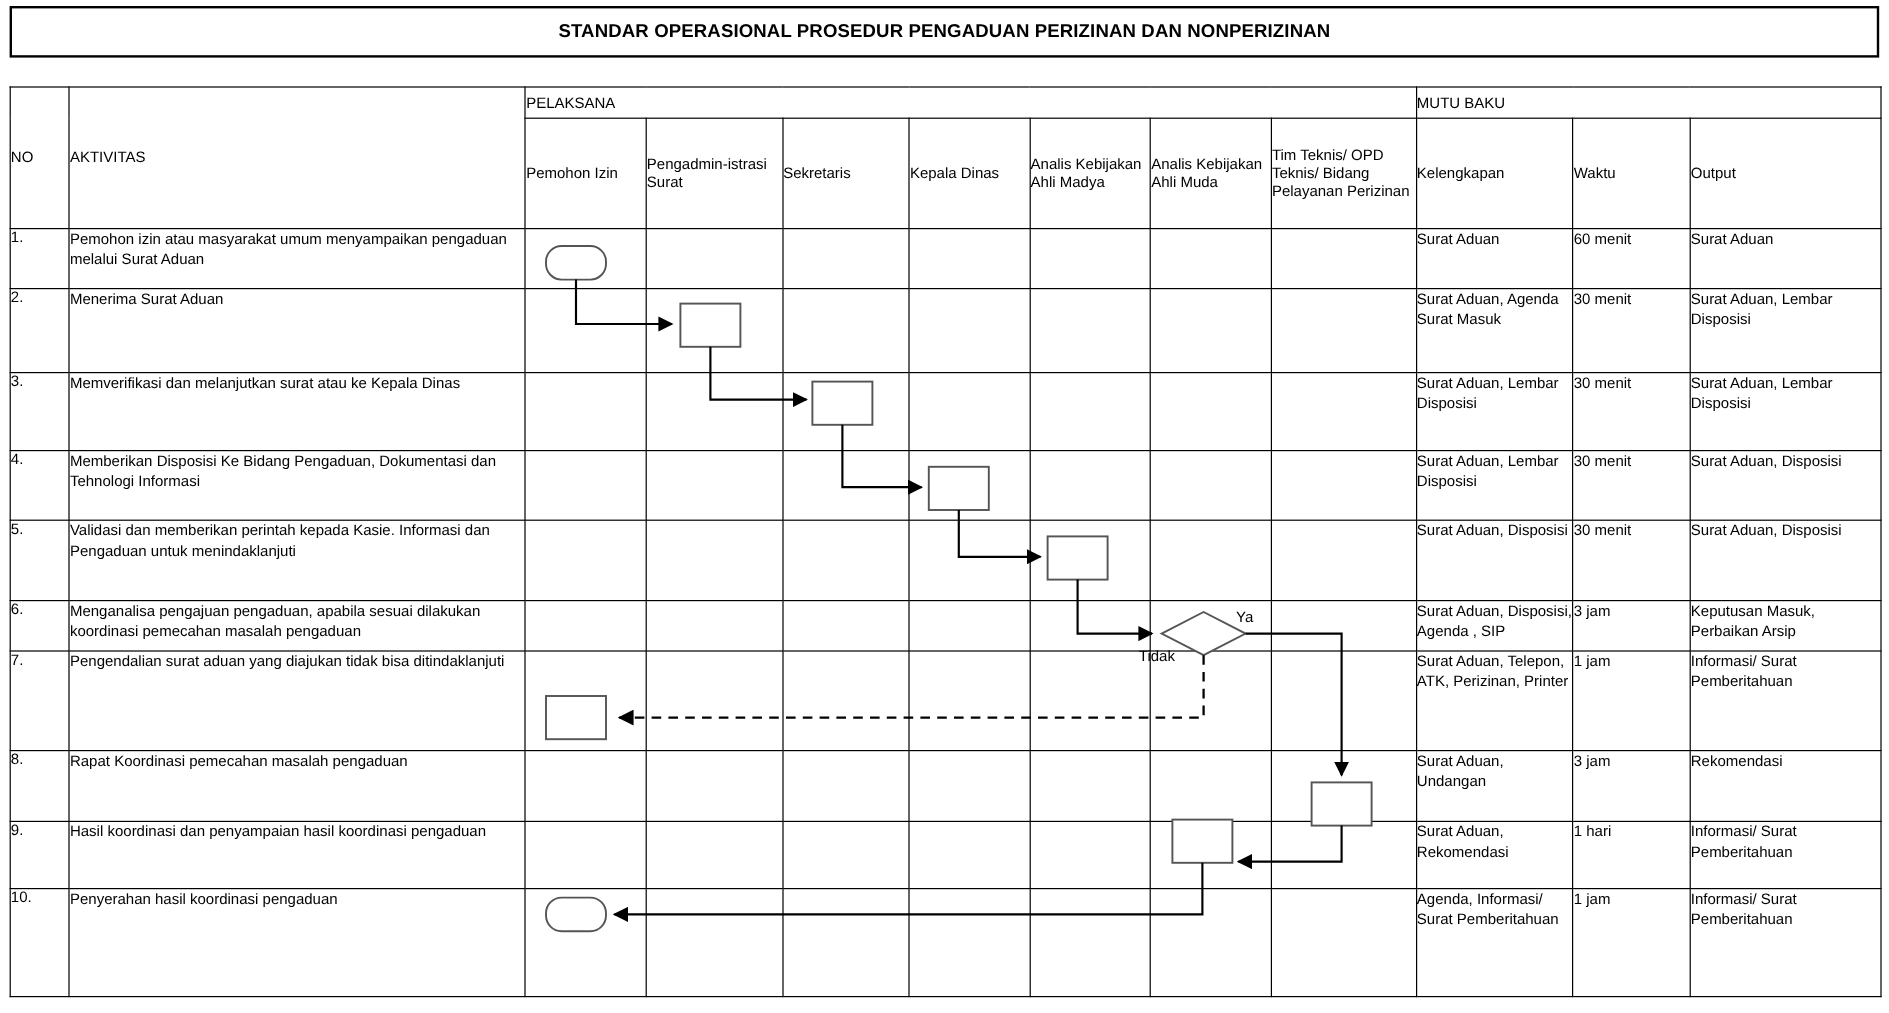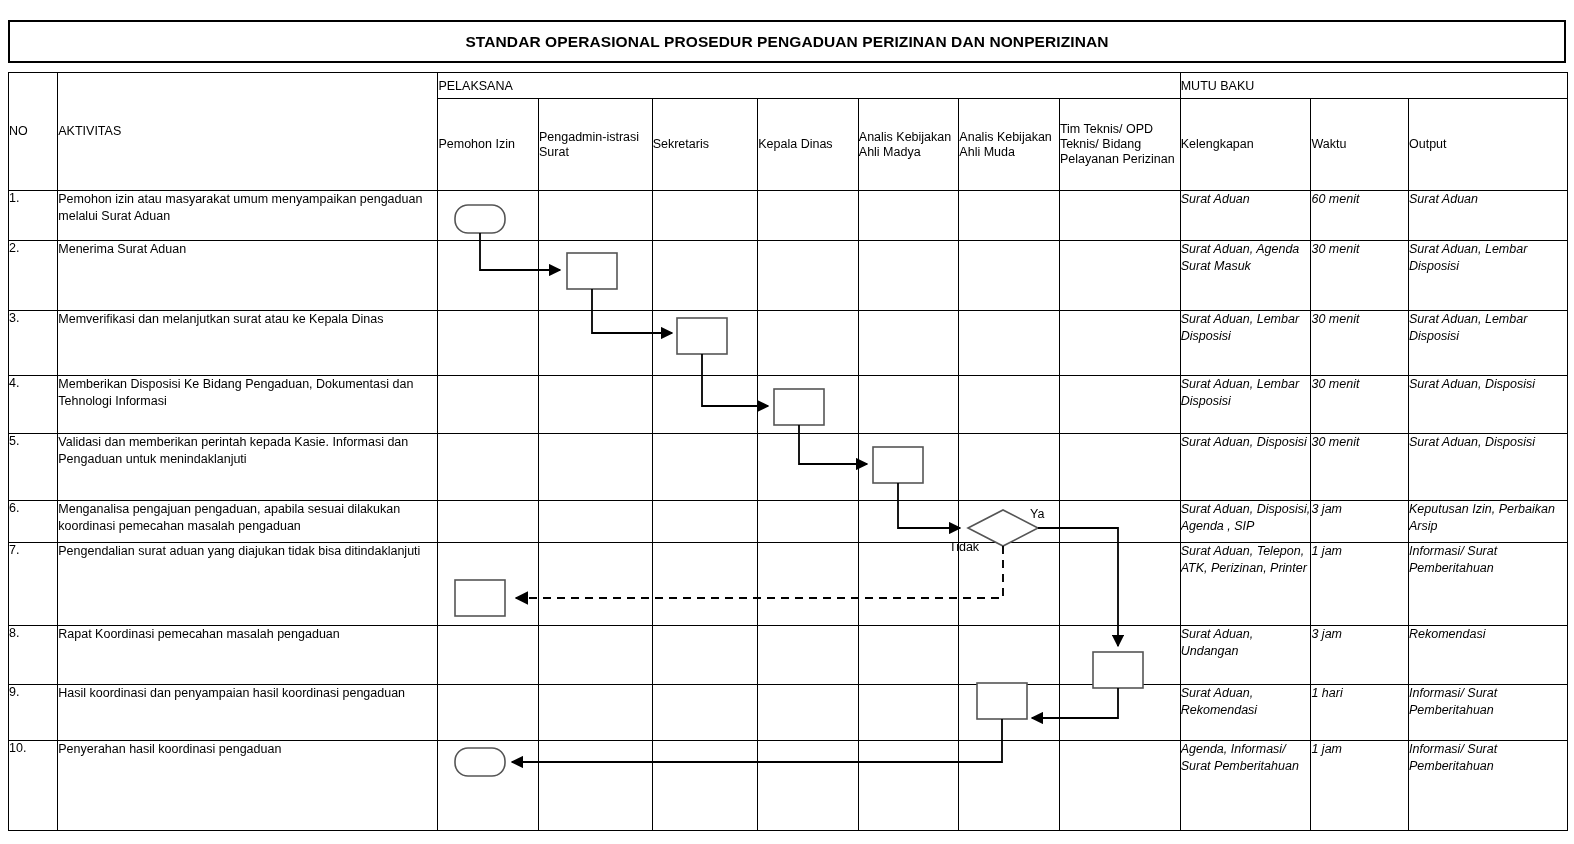--- a/index.html
+++ b/index.html
@@ -13,21 +13,21 @@
     font-family: "Liberation Sans", sans-serif;
     color: #000000;
     overflow: hidden;
     position: relative;
   }
 
   
   #title-box {
     position: absolute;
     left: 8px;
-    top: 20px;
+    top: 5px;
     width: 1558px;
     height: 43px;
     border: 2px solid #000;
     box-sizing: border-box;
     display: flex;
     align-items: center;
     justify-content: center;
   }
   #title-text {
     font-size: 15.5px;
@@ -89,21 +89,20 @@
     text-align: left;
     padding: 6px 6px 0 8px;
     font-size: 13px;
     line-height: 1.32;
   }
   .cell-mb {
     text-align: left;
     padding: 6px 5px 0 7px;
     font-size: 13px;
     line-height: 1.32;
-    font-style: italic;
   }
   .cell-flow { position: relative; }
 
   
   #flow-layer {
     position: absolute;
     left: 0;
     top: 0;
     width: 1574px;
     height: 844px;
@@ -228,21 +227,21 @@
         <td class="cell-akt">Menganalisa pengajuan pengaduan, apabila sesuai dilakukan koordinasi pemecahan masalah pengaduan</td>
         <td class="cell-flow"></td>
         <td class="cell-flow"></td>
         <td class="cell-flow"></td>
         <td class="cell-flow"></td>
         <td class="cell-flow"></td>
         <td class="cell-flow"></td>
         <td class="cell-flow"></td>
         <td class="cell-mb">Surat Aduan, Disposisi, Agenda , SIP</td>
         <td class="cell-mb">3 jam</td>
-        <td class="cell-mb">Keputusan Izin, Perbaikan Arsip</td>
+        <td class="cell-mb">Keputusan Masuk, Perbaikan Arsip</td>
       </tr>
       <tr style="height: 83px;">
         <td class="cell-no">7.</td>
         <td class="cell-akt">Pengendalian surat aduan yang diajukan tidak bisa ditindaklanjuti</td>
         <td class="cell-flow"></td>
         <td class="cell-flow"></td>
         <td class="cell-flow"></td>
         <td class="cell-flow"></td>
         <td class="cell-flow"></td>
         <td class="cell-flow"></td>

